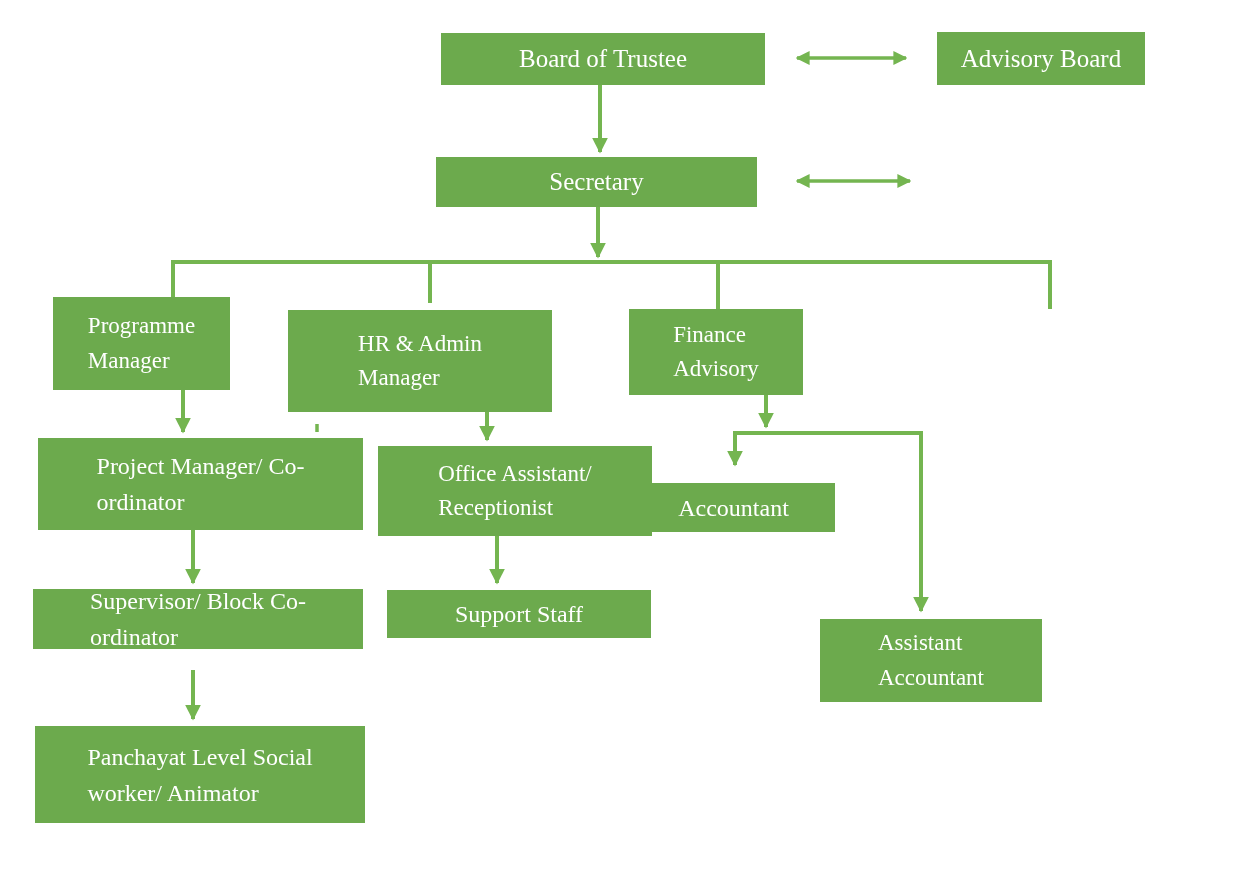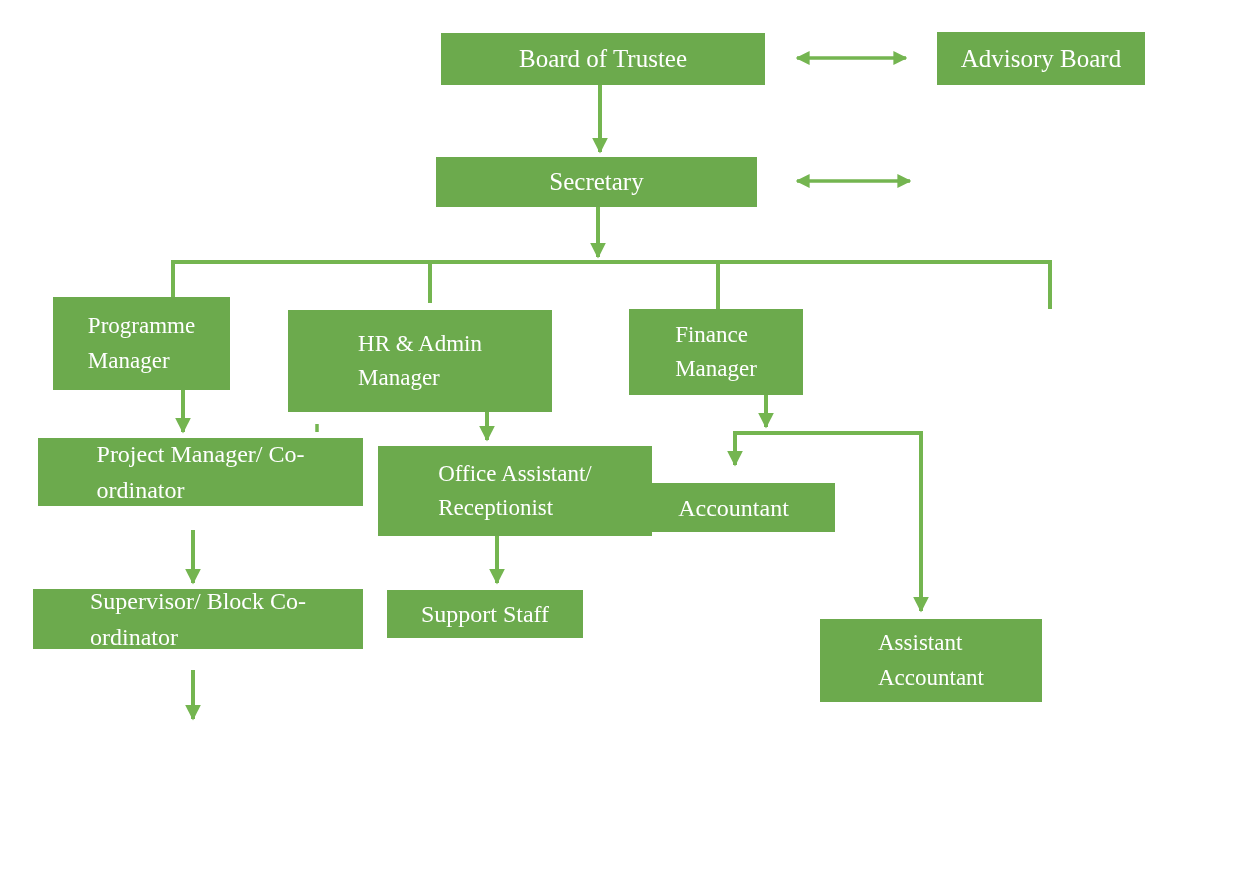--- a/index.html
+++ b/index.html
@@ -71,33 +71,35 @@
   <div class="node f25" style="left:436px;top:157px;width:321px;height:50px">Secretary</div>
 
 
   <div class="node f23" style="left:53px;top:297px;width:177px;height:93px">Programme
 Manager</div>
 
   <div class="node f23" style="left:288px;top:310px;width:264px;height:102px">HR &amp; Admin
 Manager</div>
 
   <div class="node f23" style="left:629px;top:309px;width:174px;height:86px">Finance
-Manager</div>
+Advisory</div>
 
 
-  <div class="node f24" style="left:38px;top:438px;width:325px;height:68px">Project Manager/ Co-
+  <div class="node f24" style="left:38px;top:438px;width:325px;height:92px">Project Manager/ Co-
 ordinator</div>
 
   <div class="node f23" style="left:378px;top:446px;width:274px;height:90px">Office Assistant/
 Receptionist</div>
 
   <div class="node f24" style="left:632px;top:483px;width:203px;height:49px">Accountant</div>
 
   <div class="node f24" style="left:33px;top:589px;width:330px;height:60px">Supervisor/ Block Co-
 ordinator</div>
 
-  <div class="node f24" style="left:387px;top:590px;width:196px;height:48px">Support Staff</div>
+  <div class="node f24" style="left:387px;top:590px;width:264px;height:48px">Support Staff</div>
 
   <div class="node f23" style="left:820px;top:619px;width:222px;height:83px">Assistant
 Accountant</div>
 
+  <div class="node f24" style="left:35px;top:726px;width:330px;height:97px">Panchayat Level Social
+worker/ Animator</div>
 
 </div>
 
 </body></html>

